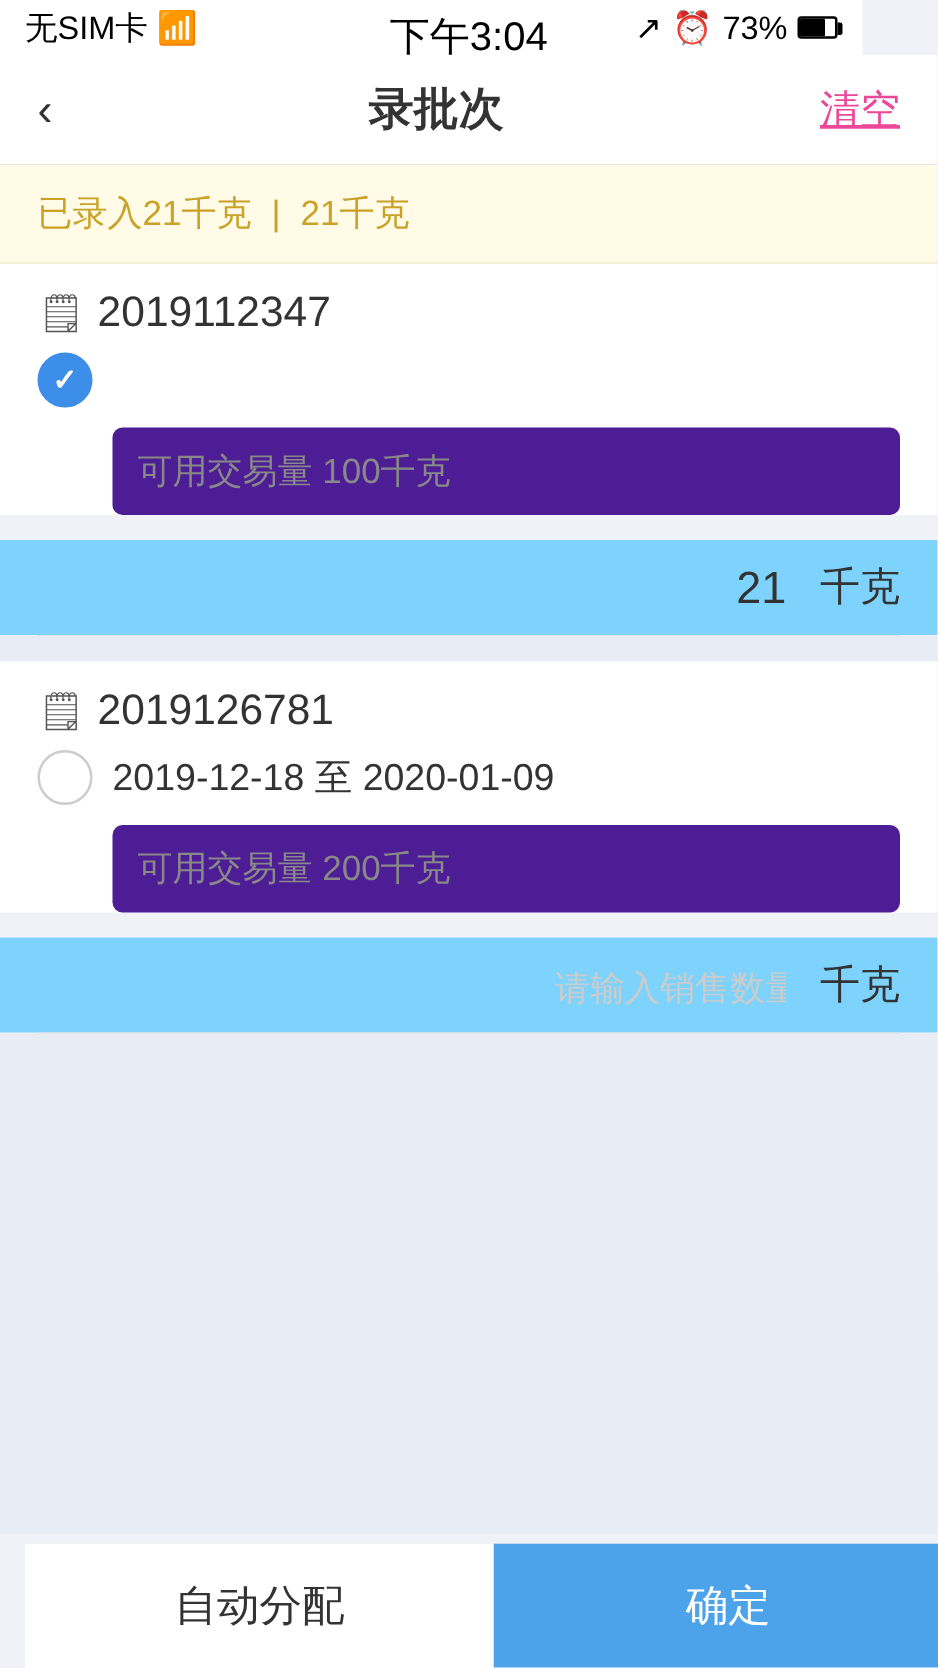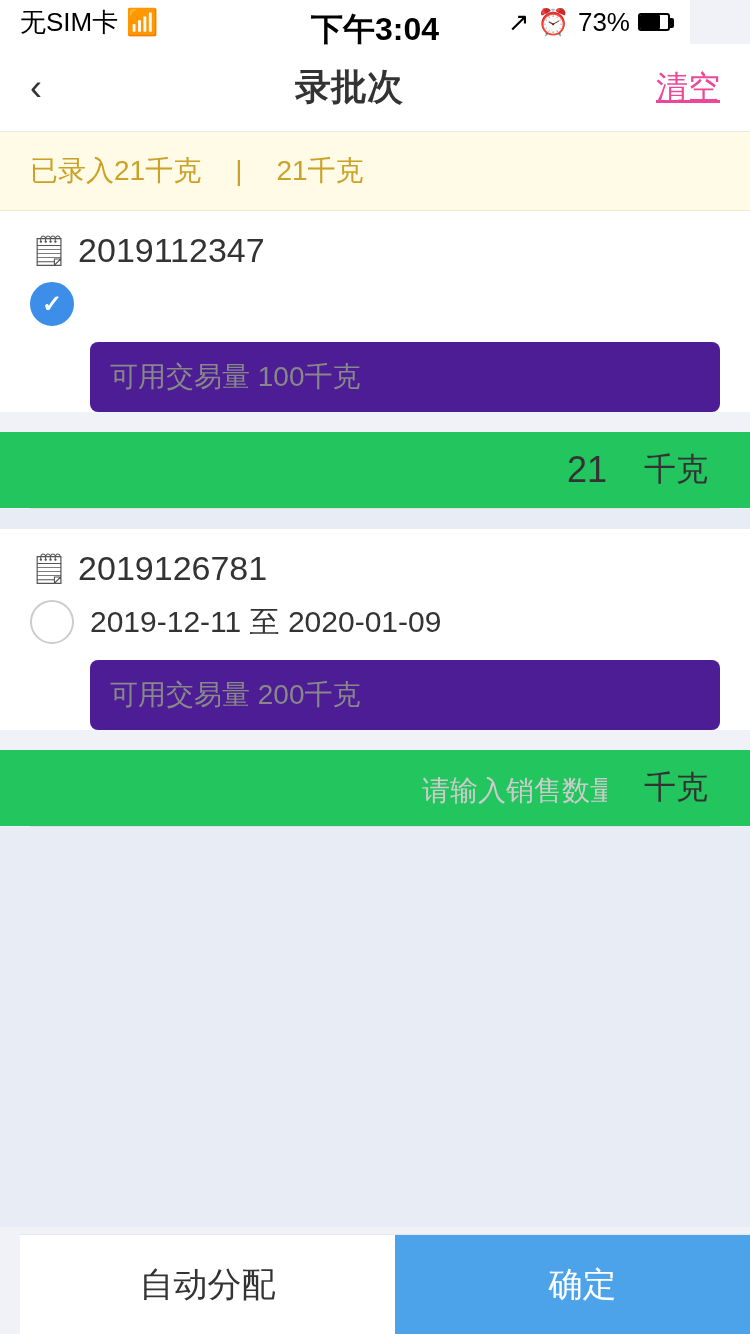--- a/index.html
+++ b/index.html
@@ -26,21 +26,21 @@
     }
     .status-left {
       display: flex;
       align-items: center;
       gap: 8px;
       font-size: 26px;
       color: #000;
     }
     .status-center {
       font-size: 32px;
-      font-weight: 700;
+      font-weight: 400;
       color: #000;
       position: absolute;
       left: 50%;
       transform: translateX(-50%);
       top: 8px;
     }
     .status-right {
       display: flex;
       align-items: center;
       gap: 8px;
@@ -75,21 +75,21 @@
       cursor: pointer;
       text-decoration: underline;
     }
 
     
     .info-banner {
       background: #fffbe6;
       padding: 20px 30px;
       display: flex;
       align-items: center;
-      gap: 34px;
+      gap: 16px;
       border-bottom: 1px solid #f0e8c8;
     }
     .info-text {
       font-size: 28px;
       color: #c9a227;
     }
     .info-divider {
       color: #c9a227;
       font-size: 28px;
     }
@@ -161,24 +161,23 @@
     .available-qty-text {
       font-size: 28px;
       color: #888;
     }
 
     
     .input-row {
       display: flex;
       align-items: center;
       justify-content: flex-end;
-      padding: 16px 42px;
-      background: #22c55e;
+      padding: 16px 30px;
+      background: #7dd3fc;
       border-top: none;
-      gap: 10px;
     }
     .qty-input {
       font-size: 36px;
       color: #333;
       border: none;
       outline: none;
       text-align: right;
       width: 200px;
       background: transparent;
     }
@@ -303,21 +302,21 @@
 
   <div class="section-divider"></div>
 
   <div class="card batch-item">
     <div class="batch-header">
       <span class="batch-id-icon">🗒</span>
       <span class="batch-id">2019126781</span>
     </div>
     <div class="batch-date-row">
       <div class="radio-circle"></div>
-      <span class="batch-date">2019-12-11 至 2020-01-09</span>
+      <span class="batch-date">2019-12-18 至 2020-01-09</span>
     </div>
     <div class="available-qty-box">
       <span class="available-qty-text">可用交易量 200千克</span>
     </div>
   </div>
 
   <div class="input-row">
     <input class="qty-input" type="number" placeholder="请输入销售数量" style="">
     <span class="unit-label">千克</span>
   </div>

